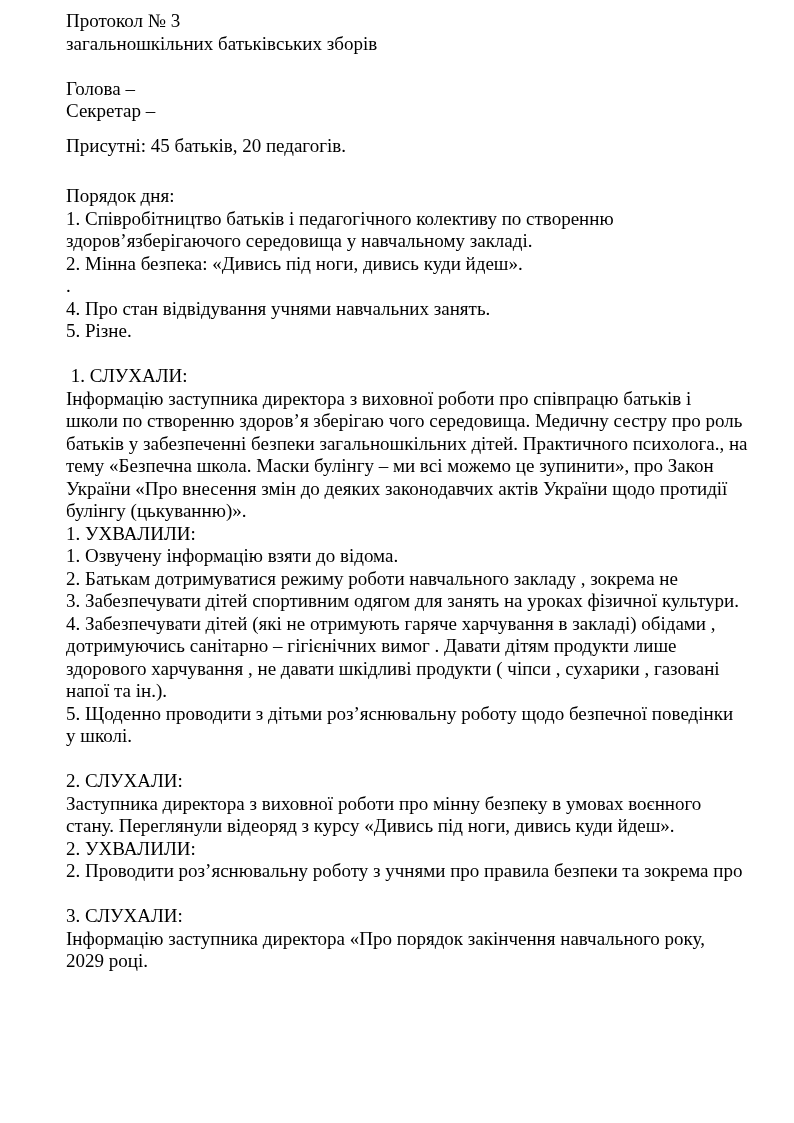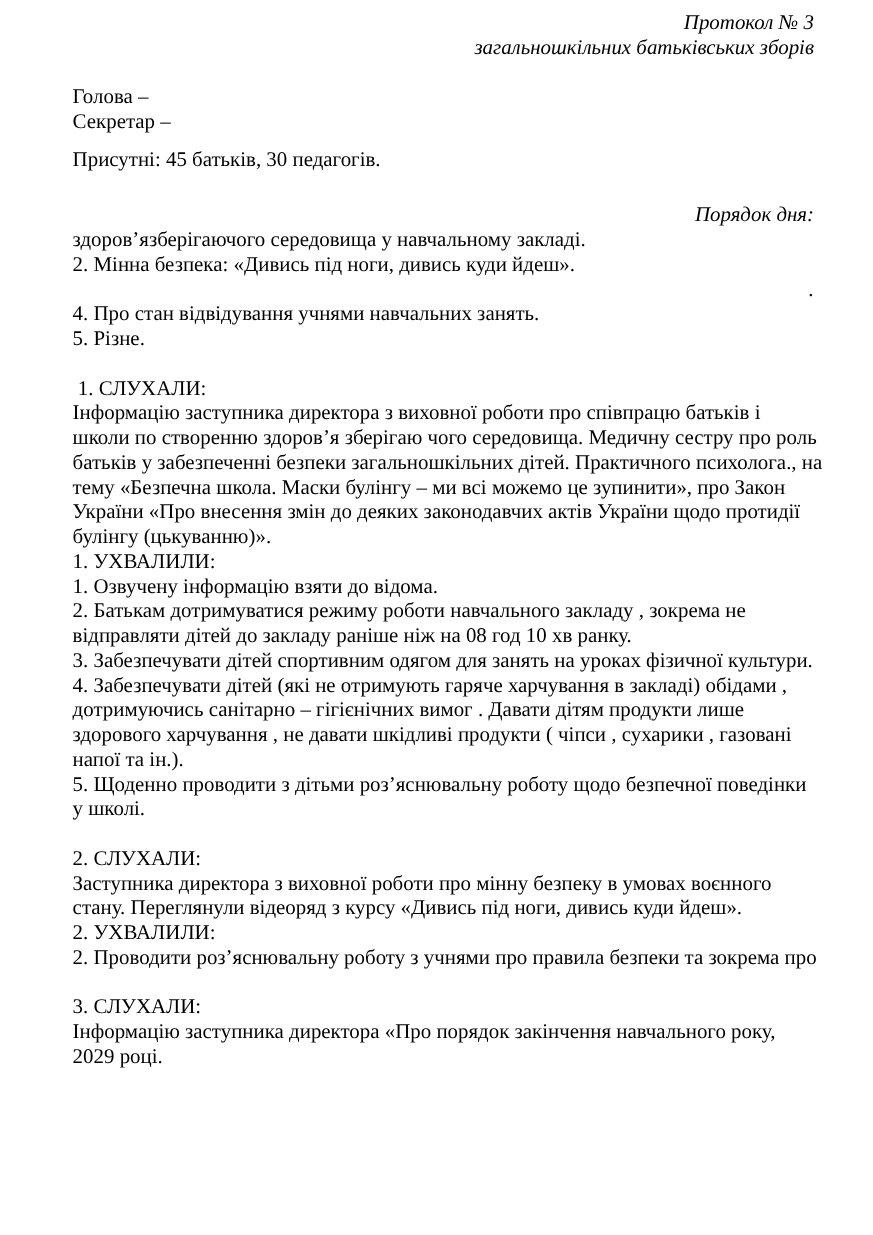--- a/index.html
+++ b/index.html
@@ -18,58 +18,57 @@
     font-family: "Liberation Serif", "DejaVu Serif", serif;
     font-size: 19px;
     line-height: 22.5px;
     overflow: hidden;
   }
   .line {
     white-space: pre;
     min-height: 22.5px;
   }
   .center {
-    text-align: right;
-    font-style: italic;
+    text-align: left;
   }
   .blank-regular { height: 22.5px; }
   .blank-half    { height: 12px; }
   .blank-tall    { height: 28px; }
 </style>
 </head>
 <body>
 
 <main class="page" style="background: rgb(255, 255, 255); color: rgb(0, 0, 0);">
   <div id="doc-body">
       <div class="line center">Протокол № 3</div>
       <div class="line center">загальношкільних батьківських зборів</div>
       <div class="blank-regular"></div>
       <div class="line">Голова –</div>
       <div class="line">Секретар –</div>
       <div class="blank-half"></div>
-      <div class="line">Присутні: 45 батьків, 30 педагогів.</div>
+      <div class="line">Присутні: 45 батьків, 20 педагогів.</div>
       <div class="blank-tall"></div>
       <div class="line center">Порядок дня:</div>
+      <div class="line">1. Співробітництво батьків і педагогічного колективу по створенню</div>
       <div class="line">здоров’язберігаючого середовища у навчальному закладі.</div>
       <div class="line">2. Мінна безпека: «Дивись під ноги, дивись куди йдеш».</div>
       <div class="line center">.</div>
       <div class="line">4. Про стан відвідування учнями навчальних занять.</div>
       <div class="line">5. Різне.</div>
       <div class="blank-regular"></div>
       <div class="line"> 1. СЛУХАЛИ:</div>
       <div class="line">Інформацію заступника директора з виховної роботи про співпрацю батьків і</div>
       <div class="line">школи по створенню здоров’я зберігаю чого середовища. Медичну сестру про роль</div>
       <div class="line">батьків у забезпеченні безпеки загальношкільних дітей. Практичного психолога., на</div>
       <div class="line">тему «Безпечна школа. Маски булінгу – ми всі можемо це зупинити», про Закон</div>
       <div class="line">України «Про внесення змін до деяких законодавчих актів України щодо протидії</div>
       <div class="line">булінгу (цькуванню)».</div>
       <div class="line">1. УХВАЛИЛИ:</div>
       <div class="line">1. Озвучену інформацію взяти до відома.</div>
       <div class="line">2. Батькам дотримуватися режиму роботи навчального закладу , зокрема не</div>
-      <div class="line">відправляти дітей до закладу раніше ніж на 08 год 10 хв ранку.</div>
       <div class="line">3. Забезпечувати дітей спортивним одягом для занять на уроках фізичної культури.</div>
       <div class="line">4. Забезпечувати дітей (які не отримують гаряче харчування в закладі) обідами ,</div>
       <div class="line">дотримуючись санітарно – гігієнічних вимог . Давати дітям продукти лише</div>
       <div class="line">здорового харчування , не давати шкідливі продукти ( чіпси , сухарики , газовані</div>
       <div class="line">напої та ін.).</div>
       <div class="line">5. Щоденно проводити з дітьми роз’яснювальну роботу щодо безпечної поведінки</div>
       <div class="line">у школі.</div>
       <div class="blank-regular"></div>
       <div class="line">2. СЛУХАЛИ:</div>
       <div class="line">Заступника директора з виховної роботи про мінну безпеку в умовах воєнного</div>

